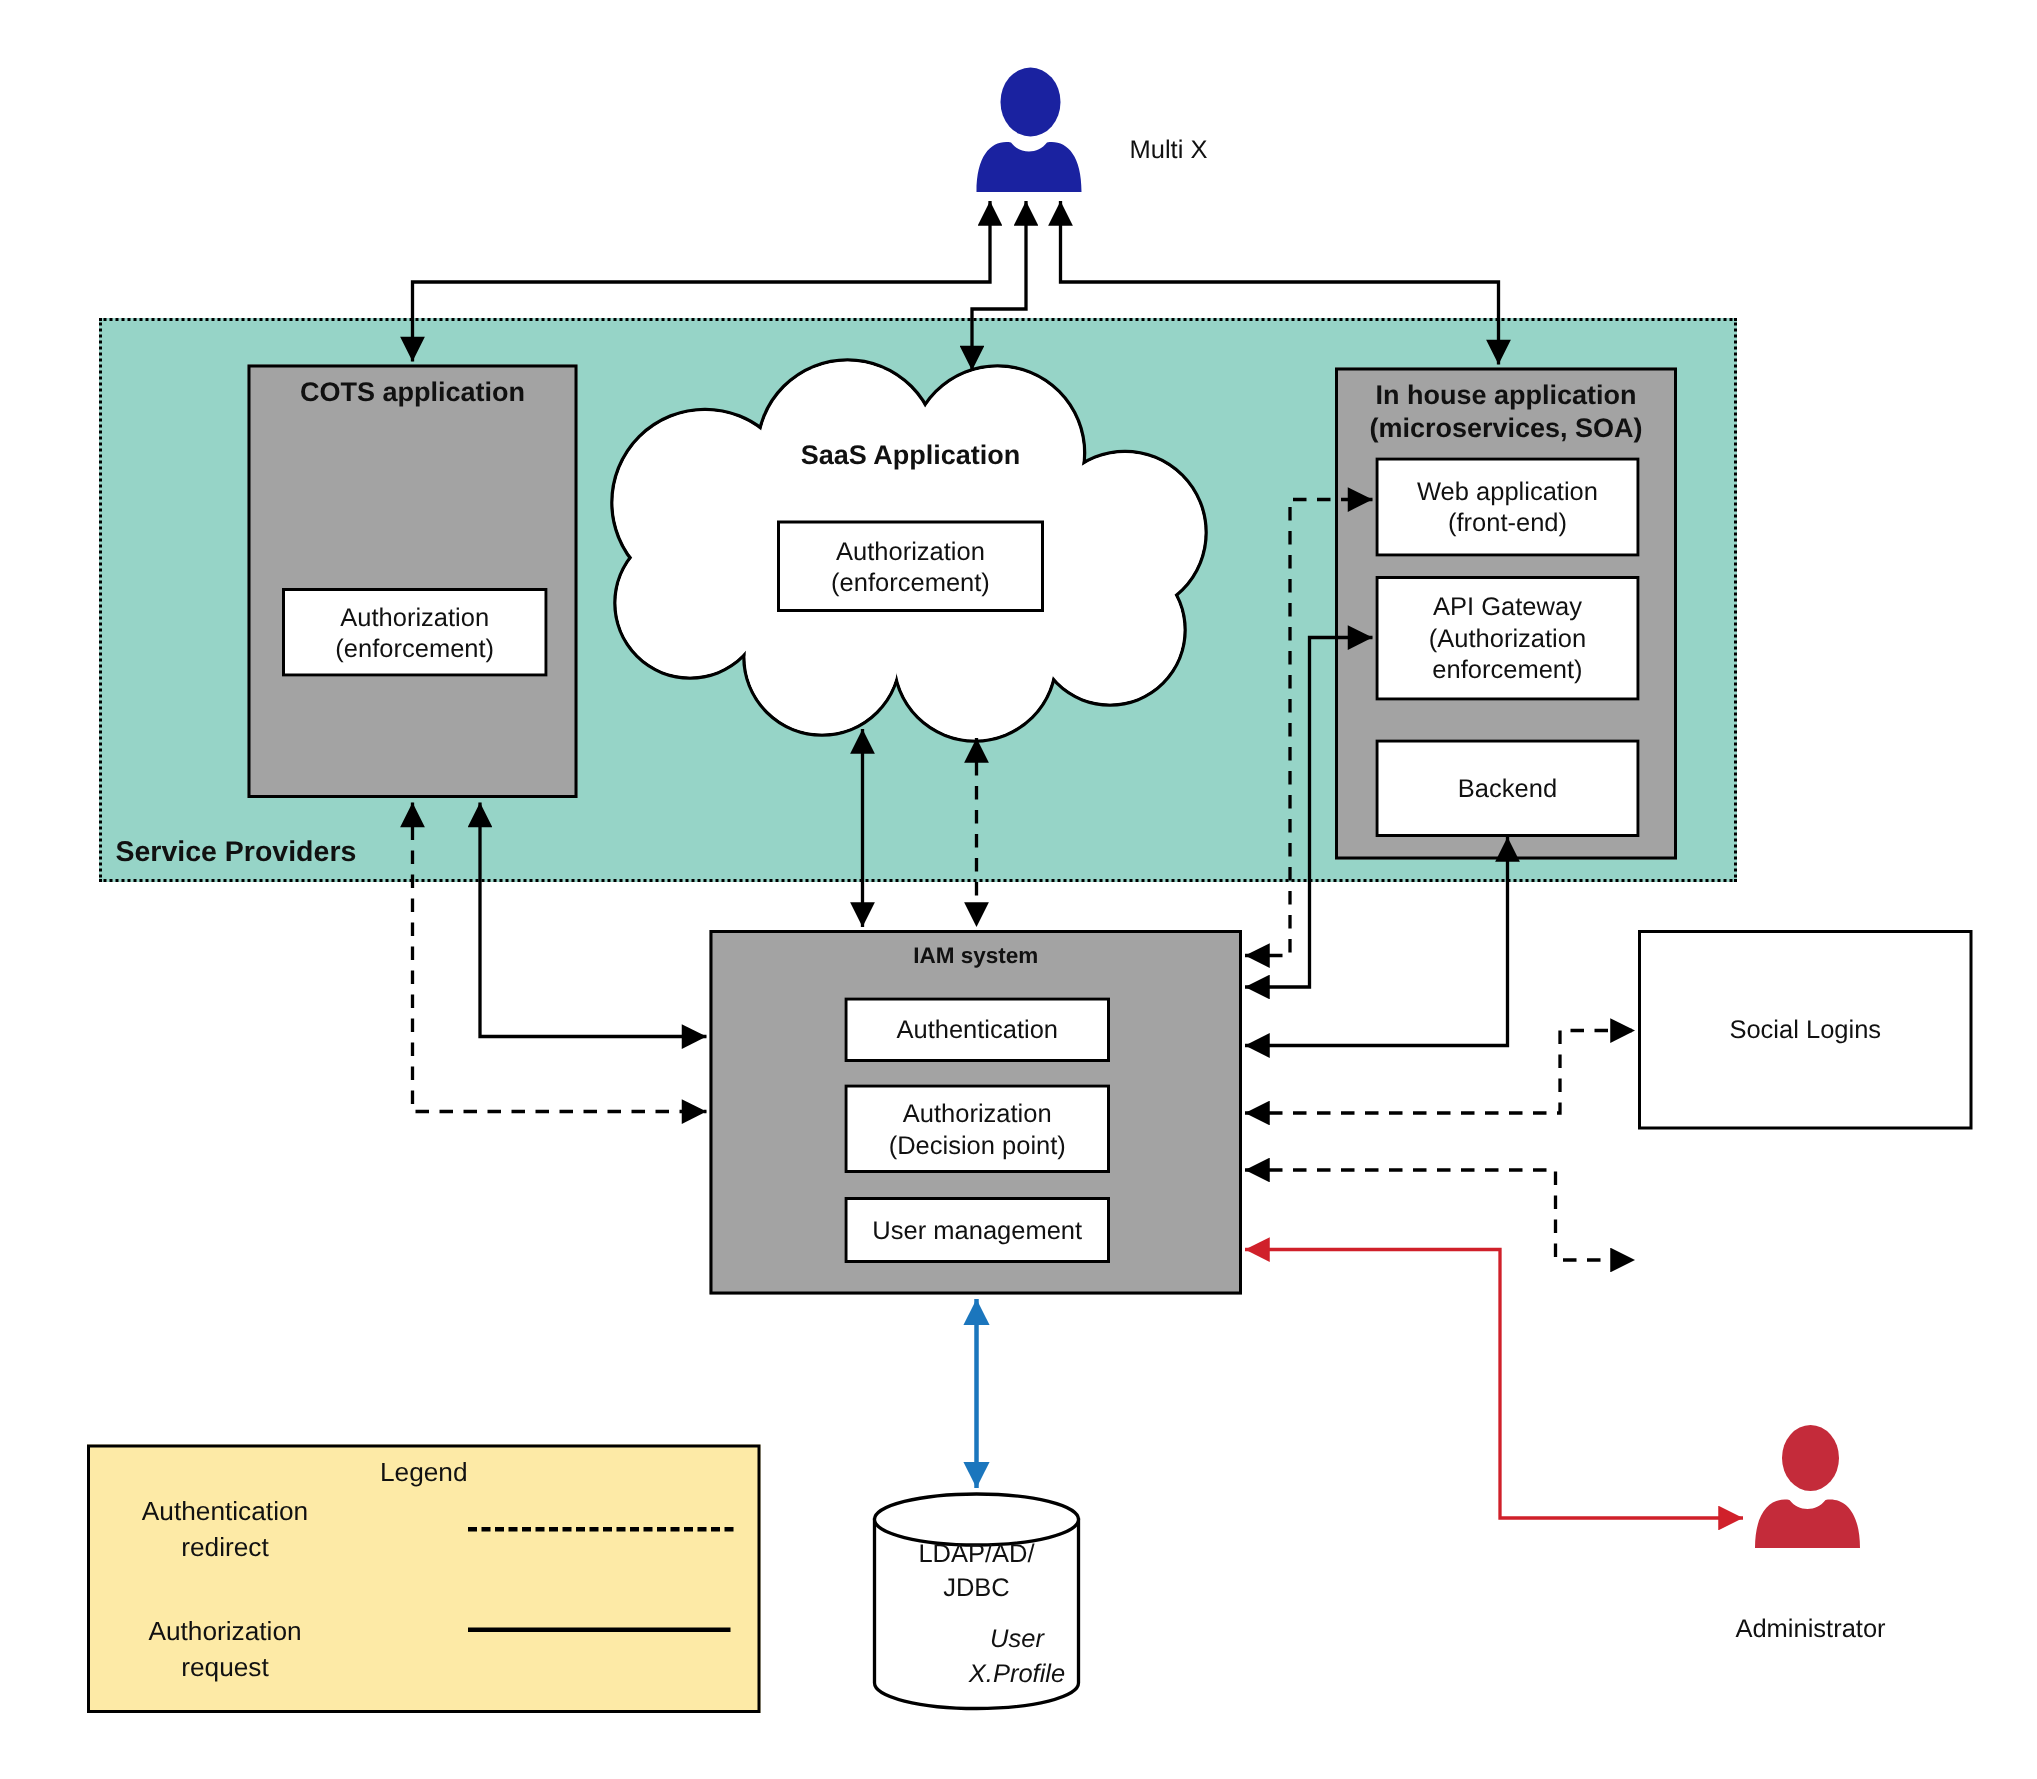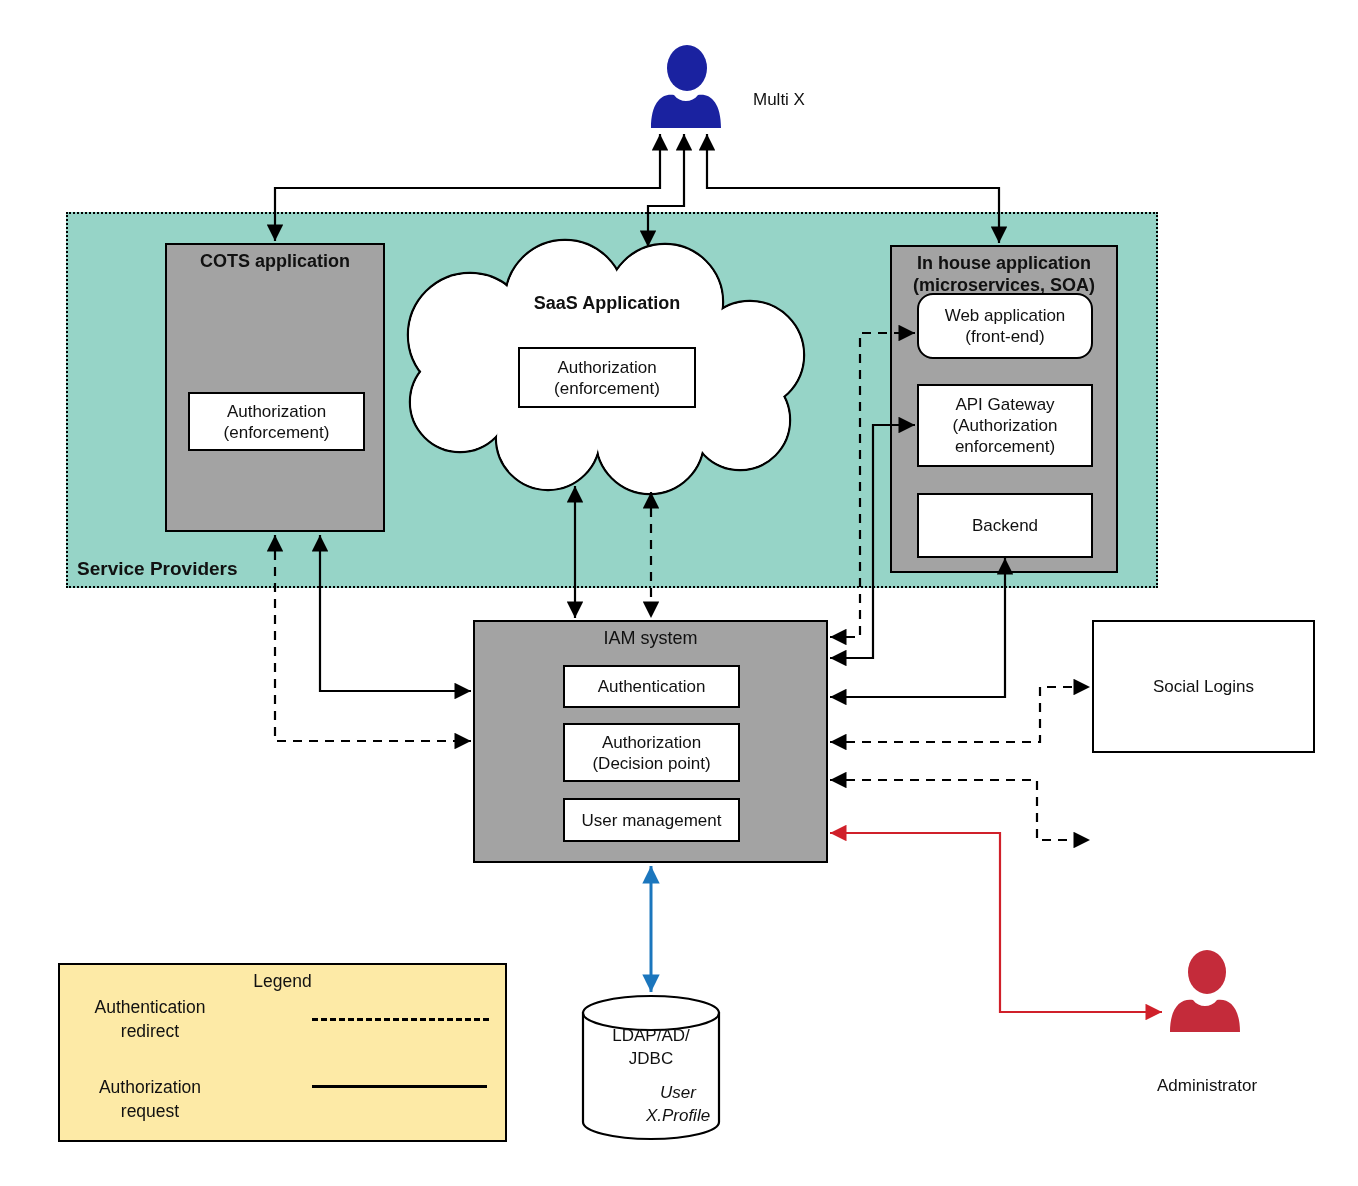--- a/index.html
+++ b/index.html
@@ -14,21 +14,21 @@
       background:var(--teal,#96d4c7);border:2px dotted #000;box-sizing:border-box;}
   #sp .sp-label{position:absolute;left:9px;bottom:6px;font-weight:bold;font-size:19px;}
 
   
   .box{position:absolute;z-index:3;background:#fff;border:2px solid #000;box-sizing:border-box;
        display:flex;align-items:center;justify-content:center;text-align:center;
        white-space:pre-line;font-size:17px;line-height:21px;}
   .frame{position:absolute;z-index:3;background:#a3a3a3;border:2px solid #000;box-sizing:border-box;}
   .frame .ttl{position:absolute;left:0;right:0;top:5px;text-align:center;font-weight:bold;
               font-size:18px;line-height:22px;white-space:pre-line;}
-  .frame .ttl.plain{font-weight:normal;font-size:18px;}
+  .frame .ttl.plain{font-weight:bold;font-size:15px;}
   .t{position:absolute;z-index:3;text-align:center;white-space:pre-line;font-size:17px;line-height:23px;}
   .bold{font-weight:bold;font-size:18px;}
   .ital{font-style:italic;padding-left:27px;}
 
   
   #legend{position:absolute;left:58px;top:963px;width:449px;height:179px;z-index:3;
           background:var(--legend-yellow,#fdeaa6);border:2px solid #000;box-sizing:border-box;}
   #legend .lg-title{position:absolute;left:0;right:0;top:6px;text-align:center;font-size:17.5px;}
   .lg-label{position:absolute;width:160px;text-align:center;font-size:17.5px;line-height:24px;white-space:pre-line;}
   .lg-line{position:absolute;width:177px;height:0;}
@@ -109,21 +109,21 @@
 (enforcement)</div>
 
   <div class="t bold" style="left:490px;top:292px;width:234px;">SaaS Application</div>
   <div class="box" style="left:518px;top:347px;width:178px;height:61px;">Authorization
 (enforcement)</div>
 
   <div class="frame" style="left:890px;top:245px;width:228px;height:328px;">
     <div class="ttl">In house application
 (microservices, SOA)</div>
   </div>
-  <div class="box" style="left:917px;top:293px;width:176px;height:66px;border-radius:16px;">Web application
+  <div class="box" style="left:917px;top:305px;width:176px;height:66px;">Web application
 (front-end)</div>
   <div class="box" style="left:917px;top:384px;width:176px;height:83px;">API Gateway
 (Authorization
 enforcement)</div>
   <div class="box" style="left:917px;top:493px;width:176px;height:65px;">Backend</div>
 
   <div class="frame" style="left:473px;top:620px;width:355px;height:243px;">
     <div class="ttl plain">IAM system</div>
   </div>
   <div class="box" style="left:563px;top:665px;width:177px;height:43px;">Authentication</div>

